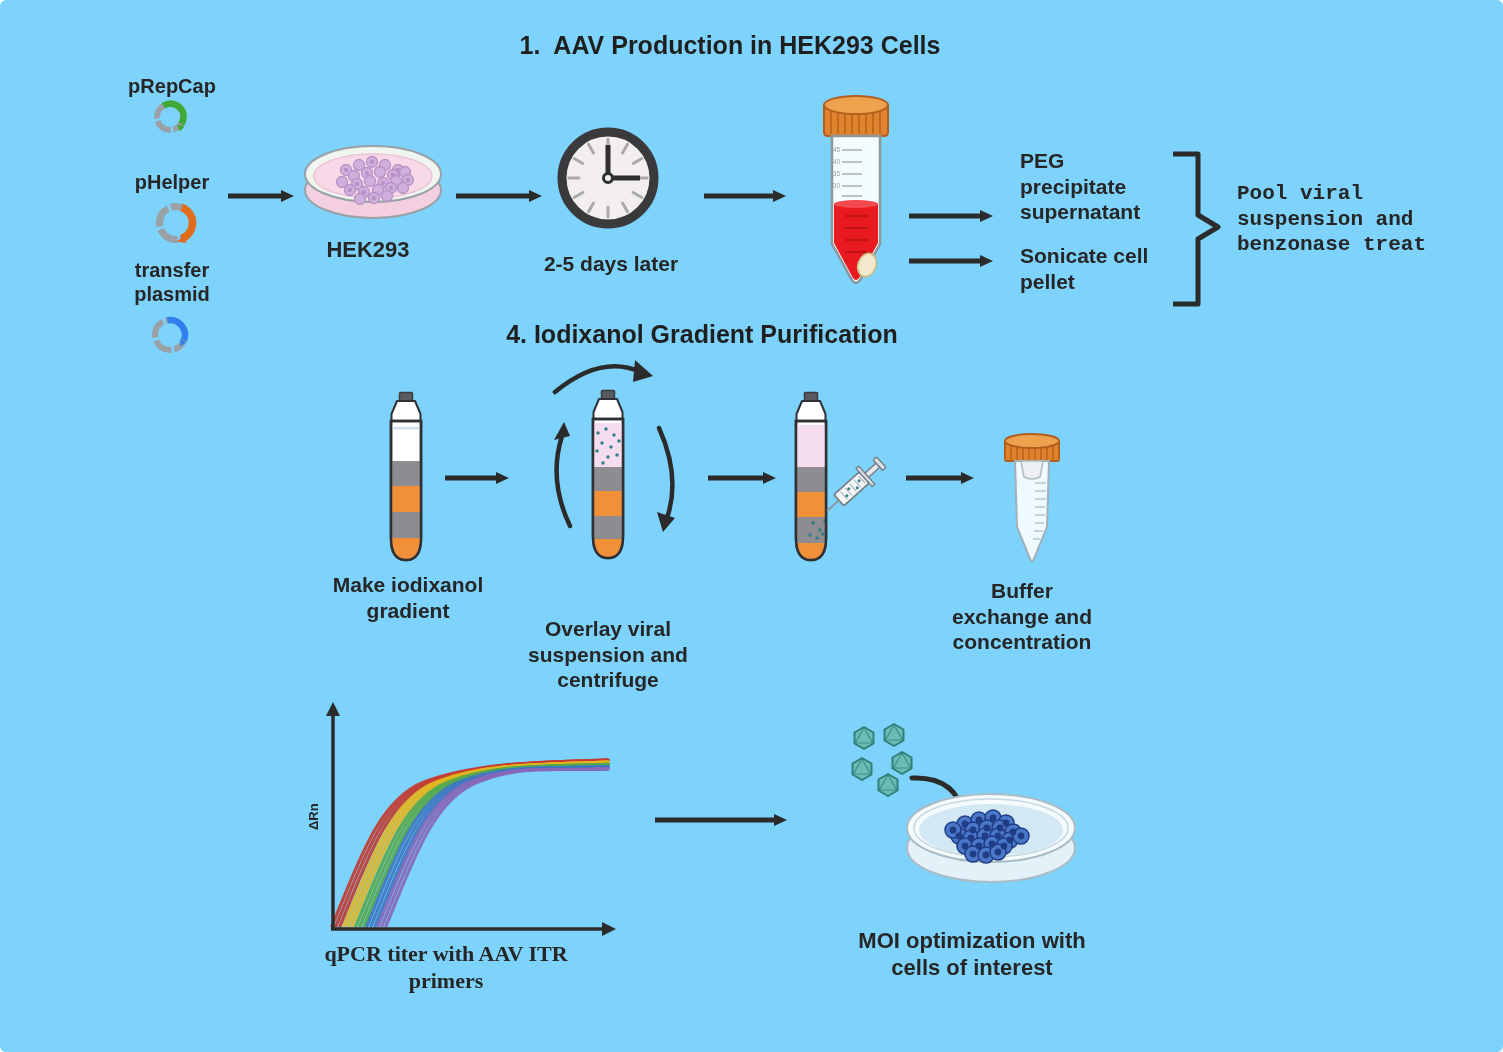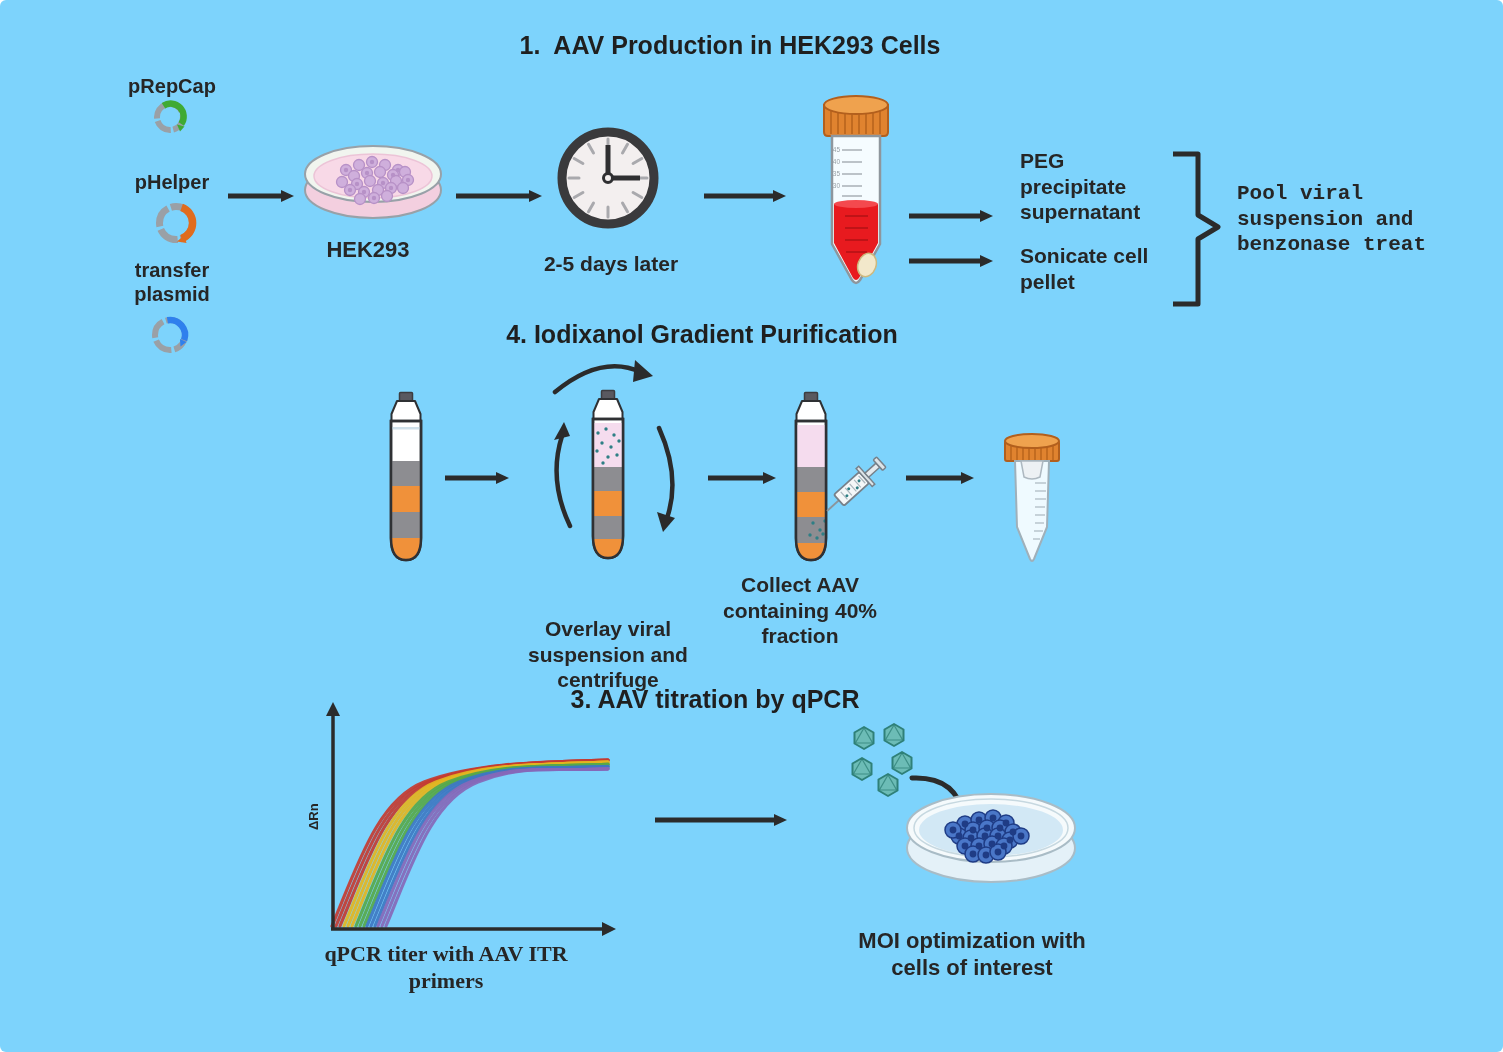--- a/index.html
+++ b/index.html
@@ -207,20 +207,22 @@
     <path d="M7,30 L37,30 L37,147 Q37,169 22,169 Q7,169 7,147 Z" fill="#ffffff" stroke="#2f3134" stroke-width="2.5"></path>
     <g clip-path="url(#ct1)">
       <rect x="7" y="36" width="30" height="2.5" fill="#cfe0ea"></rect>
       <rect x="7" y="70" width="30" height="25" fill="#8d8d91"></rect>
       <rect x="7" y="95" width="30" height="26" fill="#f0913a"></rect>
       <rect x="7" y="121" width="30" height="26" fill="#8d8d91"></rect>
       <rect x="7" y="147" width="30" height="22" fill="#f0913a"></rect>
     </g>
     <path d="M7,30 L37,30 L37,147 Q37,169 22,169 Q7,169 7,147 Z" fill="none" stroke="#2f3134" stroke-width="2.5"></path>
   </svg>
+  <div class="abs lbl tc" style="left:328px;top:572px;width:160px;">Make iodixanol
+gradient</div>
 
   <svg class="abs ar" style="left:443px;top:471px;" width="68" height="14">
     <line x1="2" y1="7" x2="54" y2="7"></line>
       <polygon points="53,1 66,7 53,13"></polygon>
   </svg>
 
   <svg class="abs car" style="left:546px;top:420px;" width="30" height="112">
     <path d="M24,106 Q2,60 16,16"></path>
       <polygon points="8,20 18,2 24,16"></polygon>
   </svg>
@@ -301,23 +303,20 @@
         <circle cx="25" cy="2" r="1.5"></circle>
           <circle cx="31" cy="-2" r="1.5"></circle>
           <circle cx="38" cy="3" r="1.5"></circle>
           <circle cx="44" cy="-1" r="1.5"></circle>
       </g>
       <rect x="50" y="-12" width="3.5" height="24" fill="#dde4e8" stroke="#77818a" stroke-width="1.5"></rect>
       <rect x="53.5" y="-2.8" width="15" height="5.6" fill="#e5eaee" stroke="#77818a" stroke-width="1.5"></rect>
       <rect x="68.5" y="-7" width="4.5" height="14" rx="1" fill="#dde4e8" stroke="#77818a" stroke-width="1.5"></rect>
     </g>
   </svg>
-  <div class="abs lbl tc" style="left:715px;top:572px;width:170px;">Collect AAV
-containing 40%
-fraction</div>
 
   <svg class="abs ar" style="left:904px;top:471px;" width="72" height="14">
     <line x1="2" y1="7" x2="58" y2="7"></line>
       <polygon points="57,1 70,7 57,13"></polygon>
   </svg>
 
   <svg class="abs" style="left:1002px;top:431px;" width="60" height="138">
     <rect x="3" y="10" width="54" height="20" rx="2" stroke="#b25f1d" stroke-width="2" fill="#e0832f"></rect>
     <g stroke="#c06a20" stroke-width="1.8">
       <line x1="9" y1="11" x2="9" y2="29"></line>
@@ -336,22 +335,24 @@
       <line x1="33" y1="52" x2="44" y2="52"></line>
         <line x1="33" y1="60" x2="44" y2="60"></line>
       <line x1="33" y1="68" x2="44" y2="68"></line>
         <line x1="33" y1="76" x2="43" y2="76"></line>
       <line x1="33" y1="84" x2="43" y2="84"></line>
         <line x1="33" y1="92" x2="42" y2="92"></line>
       <line x1="32" y1="100" x2="41" y2="100"></line>
         <line x1="31" y1="108" x2="38" y2="108"></line>
     </g>
   </svg>
-
-  <div class="abs t-title tc" style="left:515px;top:684px;width:400px;">3. AAV titration by qPCR</div>
+  <div class="abs lbl tc" style="left:937px;top:578px;width:170px;">Buffer
+exchange and
+concentration</div>
+
 
   <svg class="abs" style="left:300px;top:700px;" width="330" height="240">
     <g id="qpcr-curves">
         <path d="M32,226 C58,164 78,100 124,82 S 230.4,62 308,60" stroke="#c43b31" fill="none" stroke-width="3.2" stroke-linecap="round" opacity="0.92"></path>
         <path d="M36,226 C62,164 82,100 128,82 S 232,62 308,60" stroke="#c43b31" fill="none" stroke-width="3.2" stroke-linecap="round" opacity="0.92"></path>
         <path d="M40,226 C66,164 86,100 132,82 S 233.6,62 308,60" stroke="#c43b31" fill="none" stroke-width="3.2" stroke-linecap="round" opacity="0.92"></path>
         <path d="M44,226 C70,164 90,100 136,82 S 235.2,64.4 308,62.2" stroke="#e3b51f" fill="none" stroke-width="3.2" stroke-linecap="round" opacity="0.92"></path>
         <path d="M48,226 C74,164 94,100 140,82 S 236.8,64.4 308,62.2" stroke="#e3b51f" fill="none" stroke-width="3.2" stroke-linecap="round" opacity="0.92"></path>
         <path d="M52,226 C78,164 98,100 144,82 S 238.4,64.4 308,62.2" stroke="#e3b51f" fill="none" stroke-width="3.2" stroke-linecap="round" opacity="0.92"></path>
         <path d="M56,226 C82,164 102,100 148,82 S 240,66.8 308,64.4" stroke="#57a84a" fill="none" stroke-width="3.2" stroke-linecap="round" opacity="0.92"></path>

